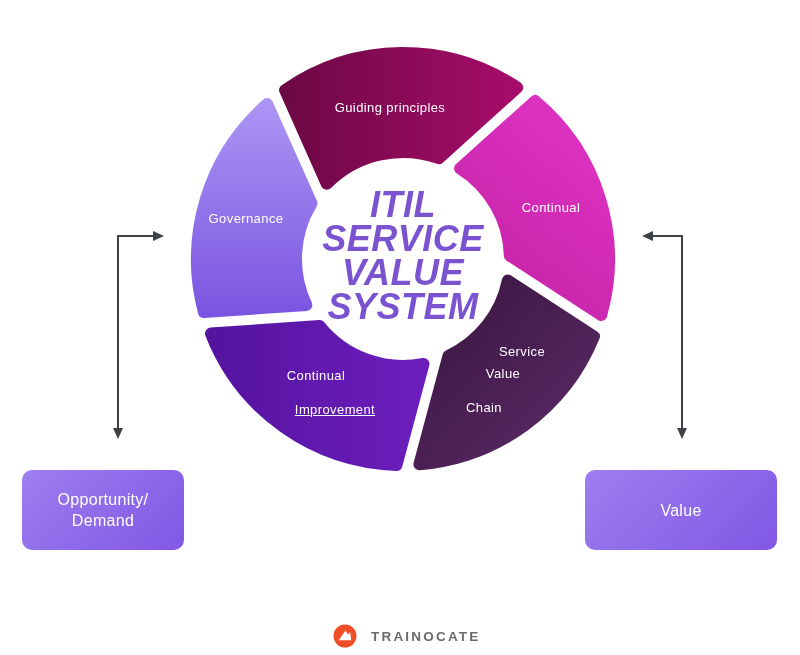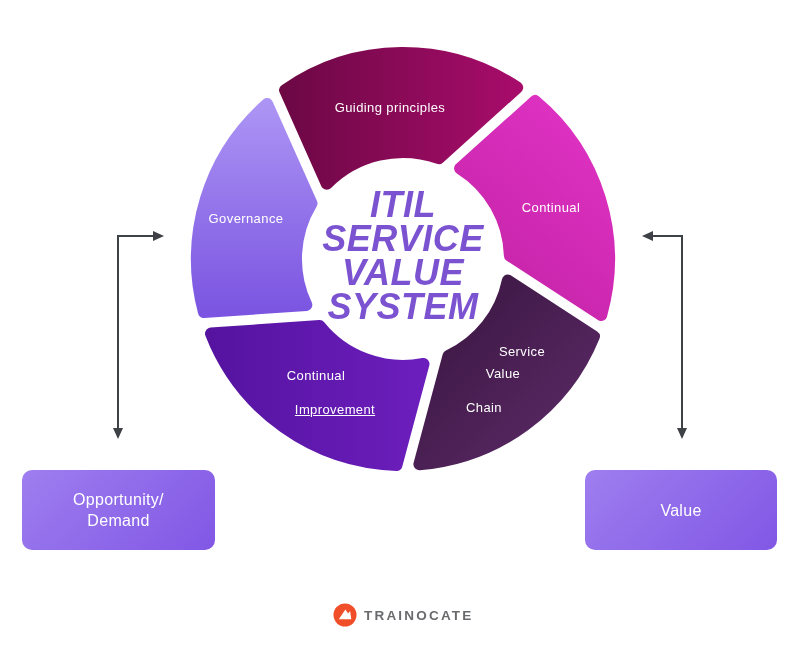--- a/index.html
+++ b/index.html
@@ -14,23 +14,23 @@
   }
   #center-title{
     position:absolute;left:403px;top:188px;transform:translateX(-50%);
     text-align:center;white-space:pre-line;
     font-size:36px;line-height:34px;font-weight:800;font-style:italic;letter-spacing:.5px;
   }
   .pill{
     position:absolute;border-radius:10px;display:flex;align-items:center;justify-content:center;
     color:#fff;font-size:16px;line-height:21px;text-align:center;white-space:pre-line;letter-spacing:.3px;
   }
-  #pill-opportunity{left:22px;top:470px;width:193px;height:80px;}
+  #pill-opportunity{left:22px;top:470px;width:162px;height:80px;}
   #pill-value{left:585px;top:470px;width:192px;height:80px;}
-  #logo{position:absolute;left:333px;top:603px;display:flex;align-items:center;gap:7px;}
+  #logo{position:absolute;left:333px;top:624px;display:flex;align-items:center;gap:14px;}
   #logo-text{font-size:13.5px;font-weight:800;letter-spacing:2.2px;}
 </style>
 </head>
 <body>
 
 <div id="stage">
 
   <svg id="diagram-svg" width="800" height="655" viewBox="0 0 800 655">
       <defs>
         <linearGradient id="grad0" x1="0" y1="0.5" x2="1" y2="0.5">

